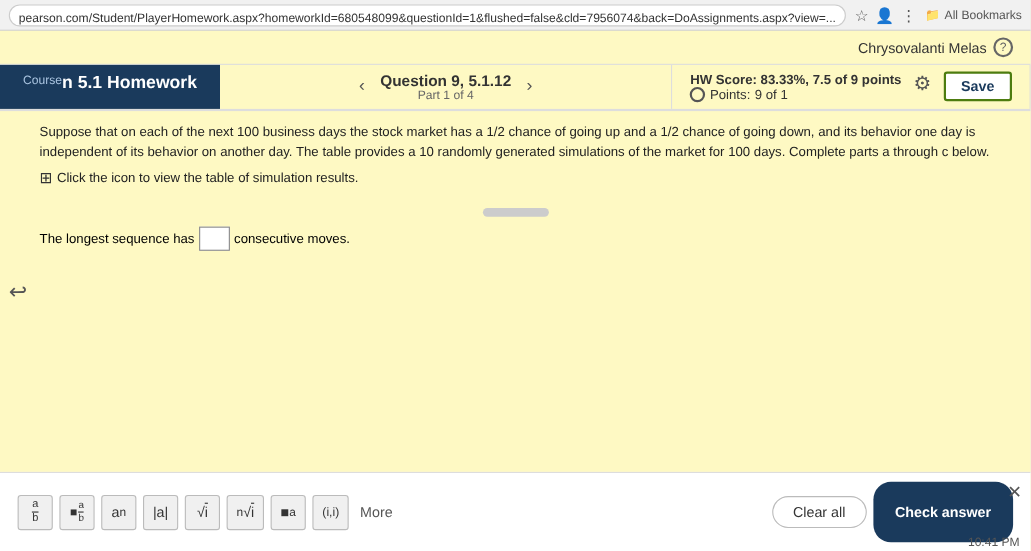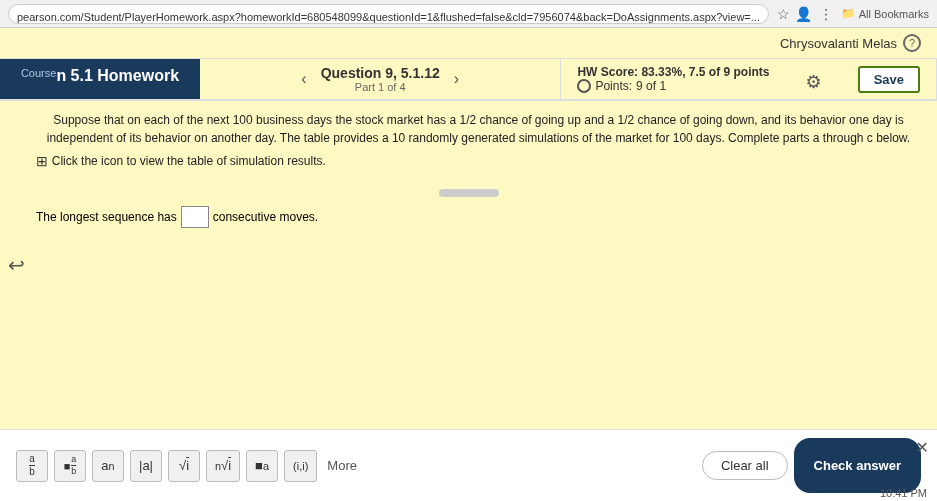--- a/index.html
+++ b/index.html
@@ -140,23 +140,23 @@
       font-weight: bold;
       color: #333;
     }
     .question-part {
       font-size: 11px;
       color: #666;
     }
 
     .score-section {
       display: flex;
-      align-items: flex-end;
+      align-items: flex-start;
       padding: 6px 16px;
-      gap: 36px;
+      gap: 11px;
       border-right: 1px solid #ddd;
     }
     .score-info {
       font-size: 12px;
       color: #333;
     }
     .score-title {
       font-weight: bold;
       font-size: 12px;
     }
@@ -208,21 +208,20 @@
       color: #555;
       cursor: pointer;
     }
 
     .problem-text {
       font-size: 12px;
       color: #222;
       line-height: 1.5;
       margin-left: 20px;
       margin-bottom: 6px;
-      text-align: center;
     }
 
     .table-link {
       display: inline-flex;
       align-items: center;
       gap: 4px;
       font-size: 12px;
       color: #222;
       margin-left: 20px;
       margin-bottom: 10px;

